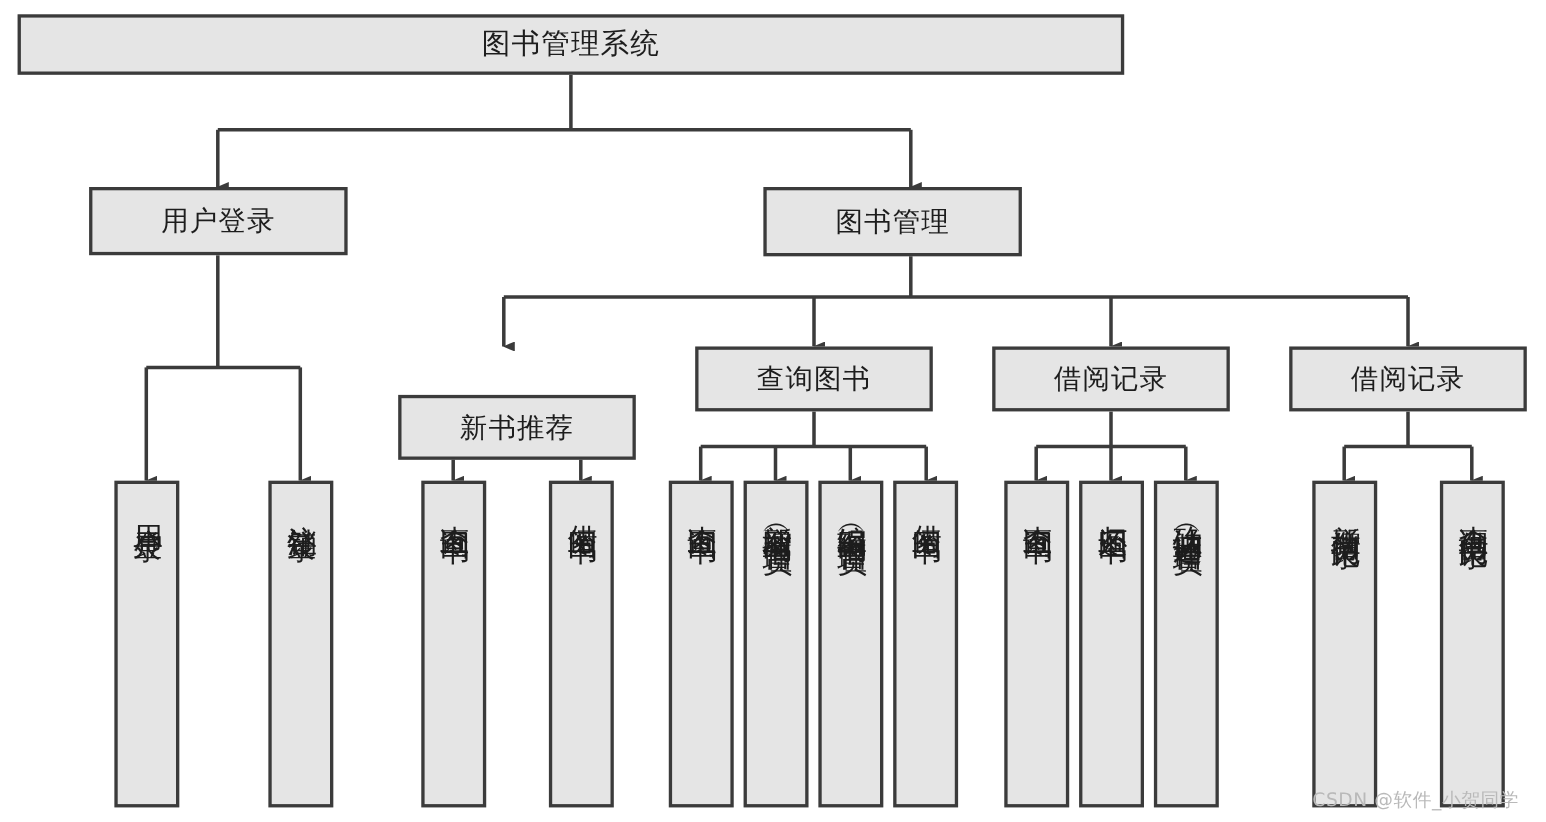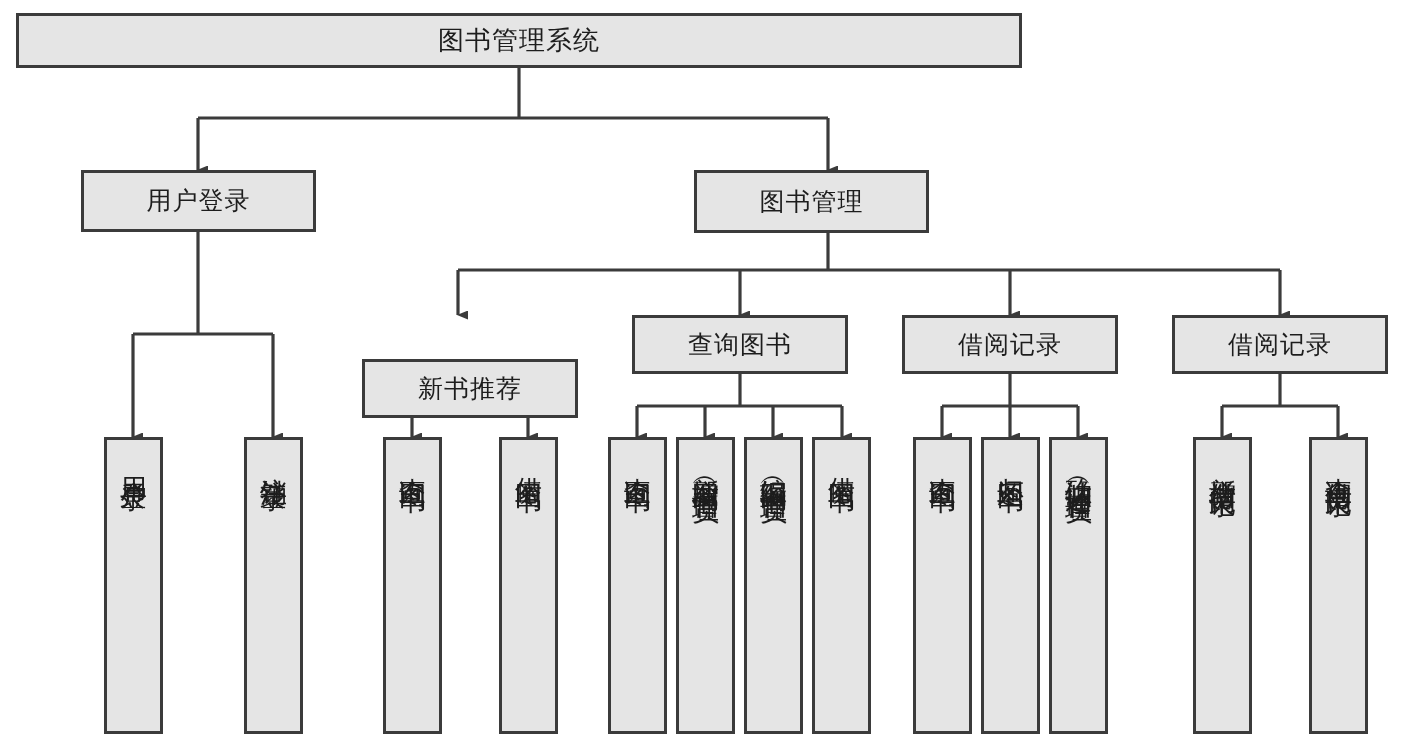--- a/index.html
+++ b/index.html
@@ -181,14 +181,15 @@
     <span class="vtext">确认归还（管理员）</span>
   </div>
 
   <div class="node vert" style="left:1193px; top:437px; width:59px; height:297px;">
     <span class="vtext">新增借阅记录</span>
   </div>
   <div class="node vert" style="left:1309px; top:437px; width:59px; height:297px;">
     <span class="vtext">查询借阅记录</span>
   </div>
 
+  <div class="watermark" style="left:1193px; top:716px;">CSDN @软件_小贺同学</div>
 
 </div>
 
 </body></html>

